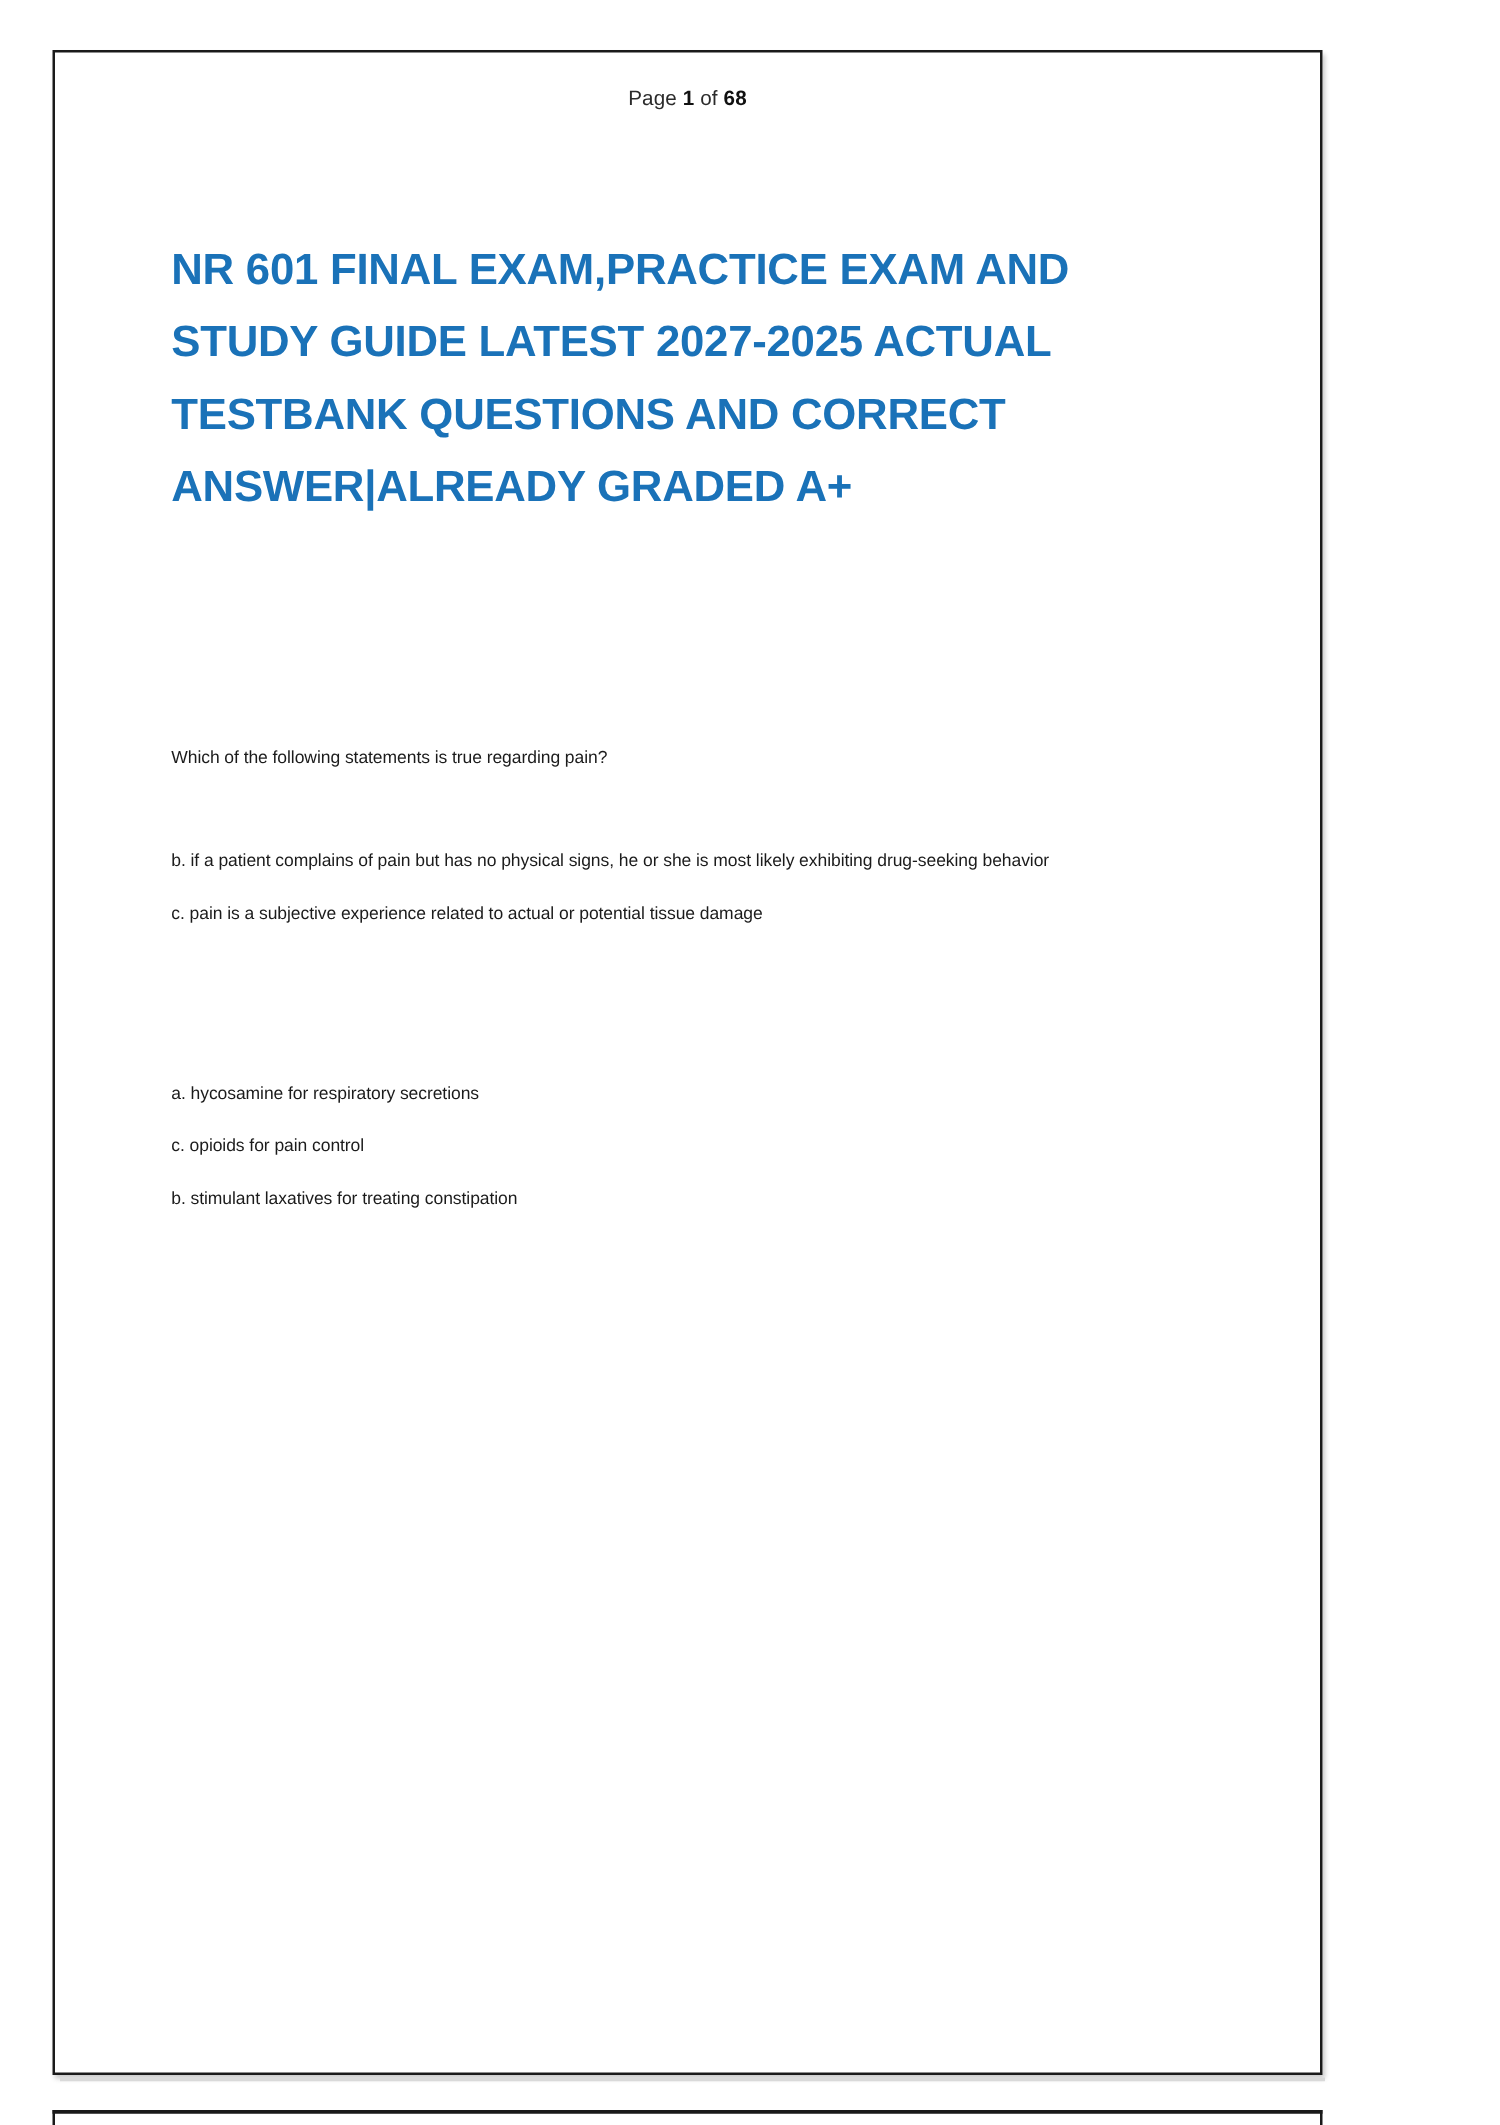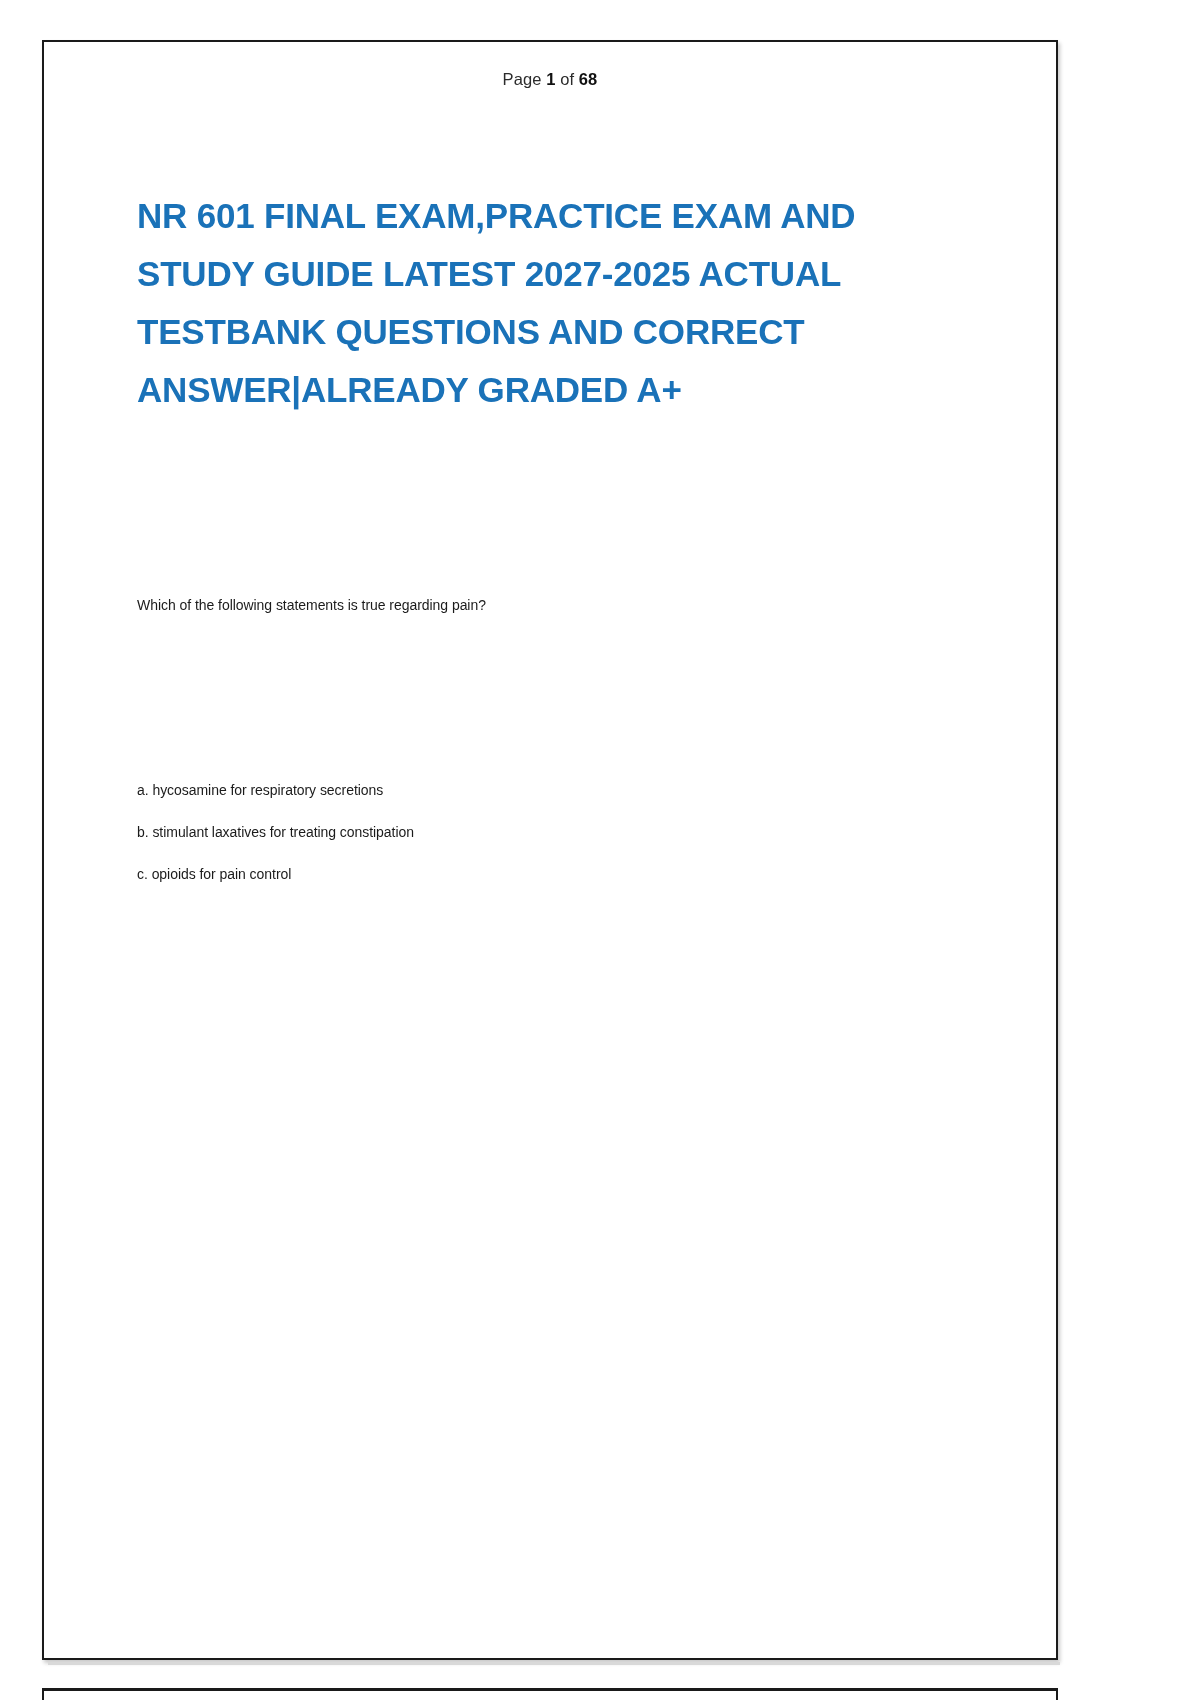--- a/index.html
+++ b/index.html
@@ -128,29 +128,31 @@
         <span class="num">68</span>
       </div>
 
       <div class="content">
 
         <h1 class="doc-title">NR 601 FINAL EXAM,PRACTICE EXAM AND STUDY GUIDE LATEST 2027-2025 ACTUAL TESTBANK QUESTIONS AND CORRECT ANSWER|ALREADY GRADED A+</h1>
 
         <div class="body-block">
           <p class="para q-stem">Which of the following statements is true regarding pain?</p>
           <div class="gap-lg"></div>
+          <p class="para tight">b. if a patient complains of pain but has no physical signs, he or she is most likely exhibiting drug-seeking behavior</p>
+          <p class="para tight">c. pain is a subjective experience related to actual or potential tissue damage</p>
         </div>
 
         <div class="gap-md"></div>
 
         <div>
           <div class="gap-lg"></div>
           <p class="para tight">a. hycosamine for respiratory secretions</p>
+          <p class="para tight">c. opioids for pain control</p>
           <p class="para tight">b. stimulant laxatives for treating constipation</p>
-          <p class="para tight">c. opioids for pain control</p>
         </div>
 
       </div>
     </div>
   </div>
 
   <div class="page-bottom-edge"></div>
   <div class="next-page-edge"></div>
 
 </div>

